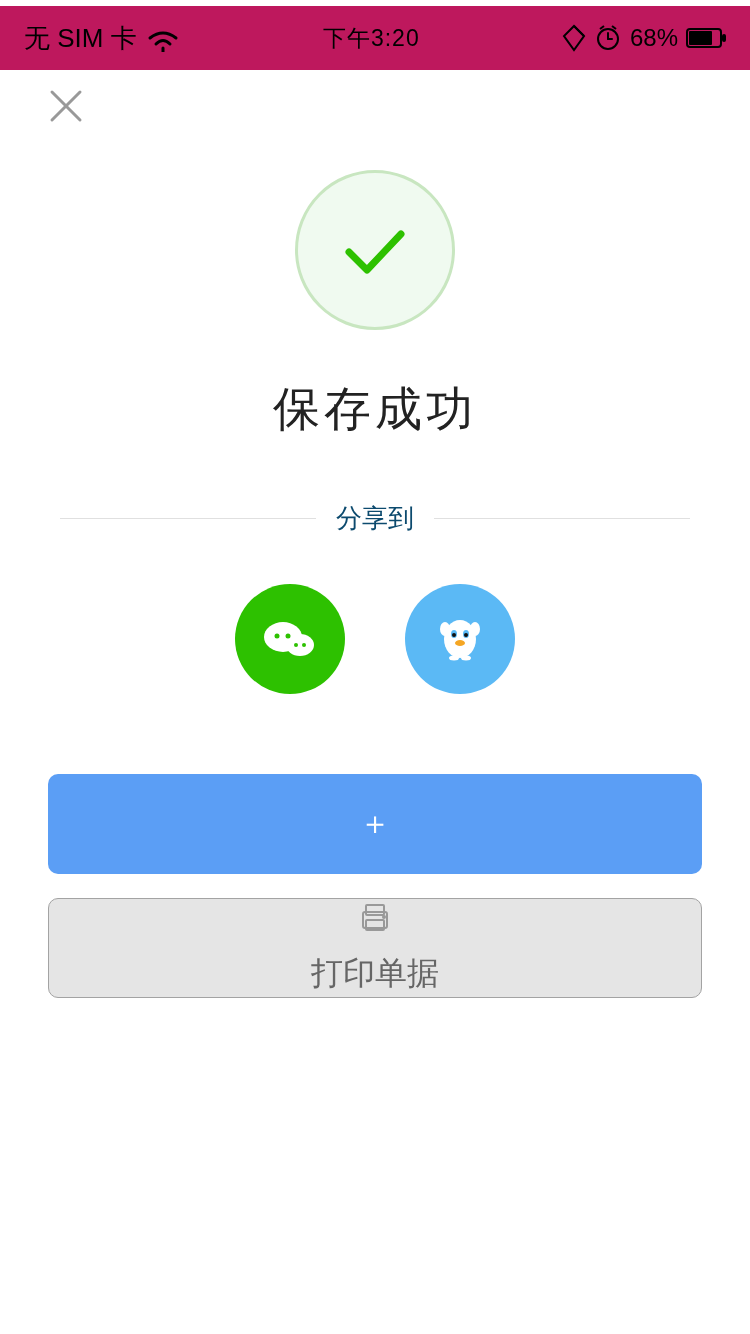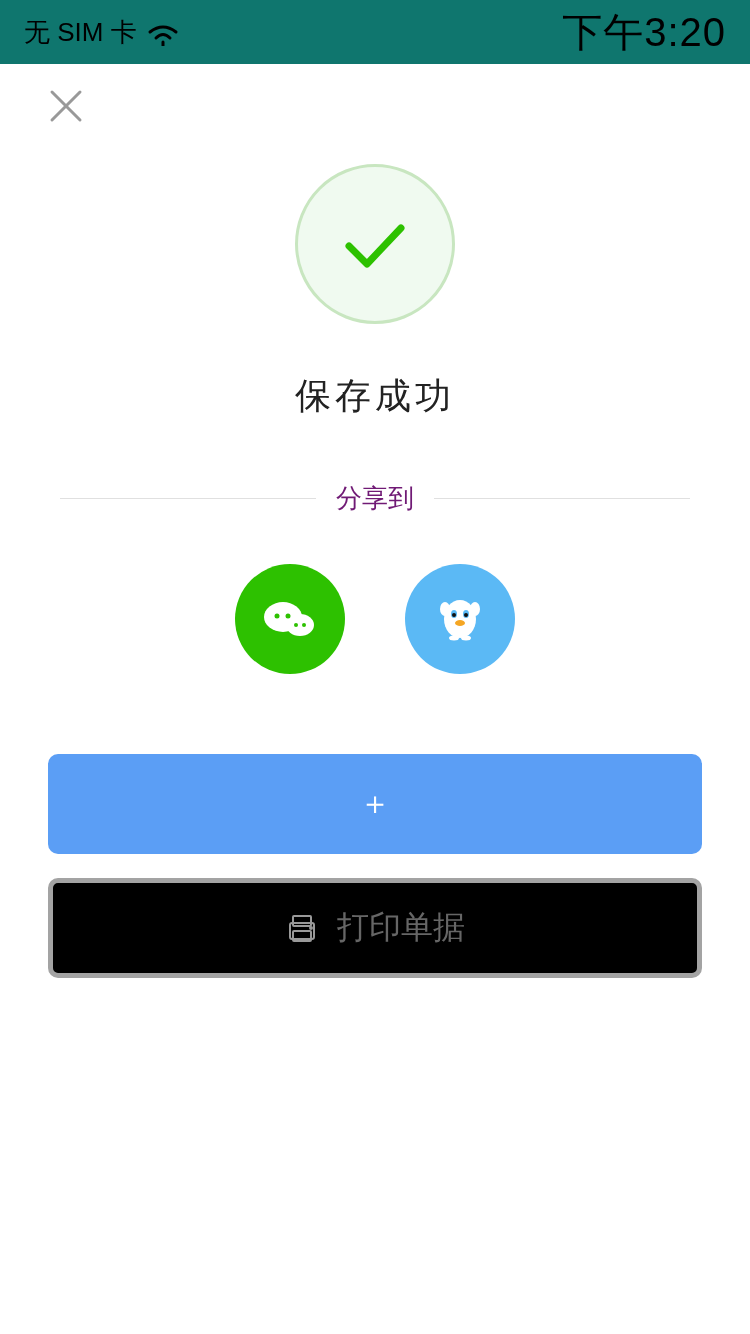--- a/index.html
+++ b/index.html
@@ -15,31 +15,32 @@
     }
 
     
     .status-bar {
       width: 100%;
       height: 64px;
       display: flex;
       align-items: center;
       justify-content: space-between;
       padding: 0 24px;
-      background: #0f766e;
+      background: #be185d;
+      margin-top: 6px;
     }
     .status-left {
       display: flex;
       align-items: center;
       gap: 8px;
       font-size: 26px;
       color: #000;
     }
     .status-center {
-      font-size: 40px;
+      font-size: 23px;
       font-weight: 500;
       color: #000;
       letter-spacing: 1px;
     }
     .status-right {
       display: flex;
       align-items: center;
       gap: 8px;
       font-size: 24px;
       color: #000;
@@ -82,21 +83,21 @@
       justify-content: center;
       margin-bottom: 48px;
     }
     .checkmark {
       width: 80px;
       height: 80px;
     }
 
     
     .success-title {
-      font-size: 36px;
+      font-size: 47px;
       color: #222;
       font-weight: 400;
       margin-bottom: 60px;
       letter-spacing: 4px;
     }
 
     
     .share-divider {
       width: 100%;
       display: flex;
@@ -105,21 +106,21 @@
       margin-bottom: 48px;
       gap: 20px;
     }
     .divider-line {
       flex: 1;
       height: 1px;
       background: #e0e0e0;
     }
     .share-label {
       font-size: 26px;
-      color: #701a75;
+      color: #0c4a6e;
       white-space: nowrap;
     }
 
     
     .share-icons {
       display: flex;
       gap: 60px;
       margin-bottom: 80px;
     }
     .share-icon-btn {
@@ -153,23 +154,24 @@
       font-size: 32px;
       cursor: pointer;
       border: none;
       outline: none;
     }
     .btn-primary {
       background: #5B9EF5;
       color: #fff;
     }
     .btn-secondary {
-      background: #000000;
+      background: #e5e5e5;
       color: #666;
-      border: 5px solid #a3a3a3;
+      border: 1px solid #a3a3a3;
+      flex-direction: column;
     }
     .btn-icon {
       font-size: 32px;
       display: flex;
       align-items: center;
     }
   </style>
 </head>
 <body>
 
@@ -177,20 +179,42 @@
   <div class="status-left">
     <span>无 SIM 卡 </span>
 
     <svg width="36" height="28" viewBox="0 0 36 28">
       <path d="M18 24 L18 24 L18 28" stroke="#000" stroke-width="3" fill="none" stroke-linecap="round"></path>
       <path d="M11 20 Q18 13 25 20" stroke="#000" stroke-width="3" fill="none" stroke-linecap="round"></path>
       <path d="M5 14 Q18 4 31 14" stroke="#000" stroke-width="3" fill="none" stroke-linecap="round"></path>
     </svg>
   </div>
   <div class="status-center">下午3:20</div>
+  <div class="status-right">
+
+    <svg width="24" height="28" viewBox="0 0 24 28">
+      <path d="M12 2 L22 12 L12 26 L2 12 Z" fill="none" stroke="#000" stroke-width="2"></path>
+      <path d="M12 2 L22 12" stroke="#000" stroke-width="2"></path>
+    </svg>
+
+    <svg width="28" height="28" viewBox="0 0 28 28">
+      <circle cx="14" cy="15" r="10" fill="none" stroke="#000" stroke-width="2"></circle>
+      <line x1="14" y1="15" x2="14" y2="9" stroke="#000" stroke-width="2" stroke-linecap="round"></line>
+      <line x1="14" y1="15" x2="18" y2="15" stroke="#000" stroke-width="2" stroke-linecap="round"></line>
+      <line x1="6" y1="5" x2="10" y2="2" stroke="#000" stroke-width="2"></line>
+      <line x1="22" y1="5" x2="18" y2="2" stroke="#000" stroke-width="2"></line>
+    </svg>
+    <span>68%</span>
+
+    <svg width="40" height="22" viewBox="0 0 40 22">
+      <rect x="1" y="2" width="34" height="18" rx="3" ry="3" fill="none" stroke="#000" stroke-width="2"></rect>
+      <rect x="3" y="4" width="23" height="14" rx="1" ry="1" fill="#000"></rect>
+      <rect x="36" y="7" width="4" height="8" rx="2" ry="2" fill="#000"></rect>
+    </svg>
+  </div>
 </div>
 
 <div class="close-btn">
   <svg viewBox="0 0 36 36" fill="none" xmlns="http://www.w3.org/2000/svg">
     <line x1="4" y1="4" x2="32" y2="32" stroke="#999" stroke-width="3" stroke-linecap="round"></line>
     <line x1="32" y1="4" x2="4" y2="32" stroke="#999" stroke-width="3" stroke-linecap="round"></line>
   </svg>
 </div>
 
 <div class="main-content">

